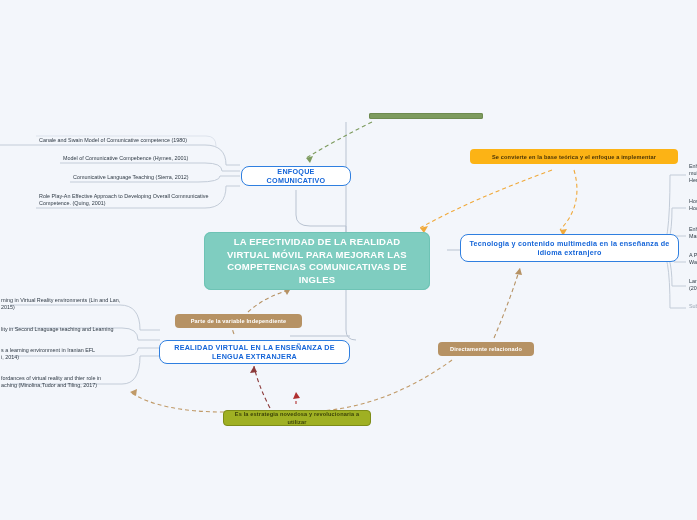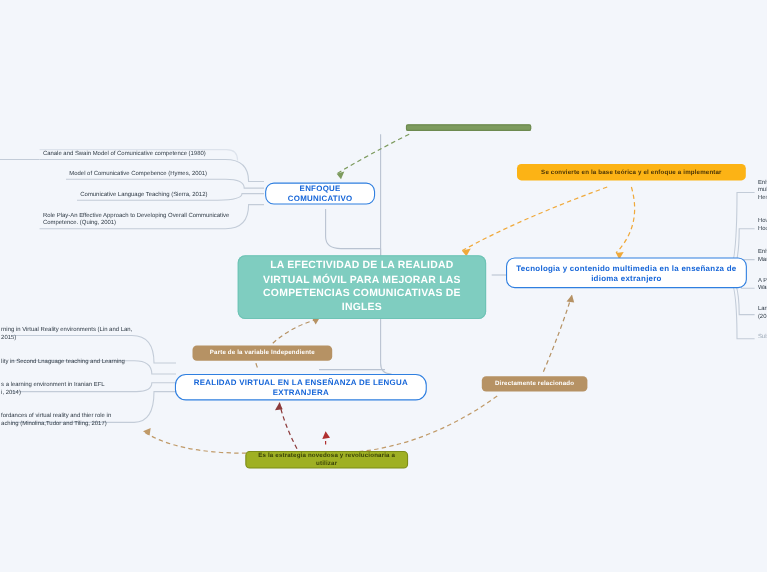--- a/index.html
+++ b/index.html
@@ -142,27 +142,27 @@
 
     <path d="M270 408 Q258 385 254 366" fill="none" stroke="#8c3a3a" stroke-width="1.1" stroke-dasharray="4 3"></path>
     <polygon points="254,366 250,373 257,372" fill="#8c3a3a"></polygon>
 
     <path d="M296 404 V392" fill="none" stroke="#b03030" stroke-width="1.1" stroke-dasharray="3 3"></path>
     <polygon points="296,392 293,399 300,398" fill="#b03030"></polygon>
   </svg>
 
   <div class="greenbar" style="left:369px;top:113px;width:114px;height:6px;"></div>
 
-  <div class="node central" style="left:216px;top:232px;width:226px;height:58px;">LA EFECTIVIDAD DE LA REALIDAD VIRTUAL MÓVIL PARA MEJORAR LAS COMPETENCIAS COMUNICATIVAS DE INGLES</div>
-
-  <div class="node branch" style="left:241px;top:166px;width:100px;height:20px;">ENFOQUE COMUNICATIVO</div>
+  <div class="node central" style="left:204px;top:232px;width:226px;height:58px;">LA EFECTIVIDAD DE LA REALIDAD VIRTUAL MÓVIL PARA MEJORAR LAS COMPETENCIAS COMUNICATIVAS DE INGLES</div>
+
+  <div class="node branch" style="left:241px;top:166px;width:110px;height:20px;">ENFOQUE COMUNICATIVO</div>
 
   <div class="node branch" style="left:460px;top:234px;width:219px;height:28px;">Tecnologia y contenido multimedia en la enseñanza de idioma extranjero</div>
 
-  <div class="node branch" style="left:159px;top:340px;width:229px;height:24px;border-radius:10px;">REALIDAD VIRTUAL EN LA ENSEÑANZA DE LENGUA EXTRANJERA</div>
+  <div class="node branch" style="left:159px;top:340px;width:191px;height:24px;">REALIDAD VIRTUAL EN LA ENSEÑANZA DE LENGUA EXTRANJERA</div>
 
   <div class="node leaf" style="left:36px;top:131px;width:185px;height:14px;">
     <span>Canale and Swain Model of Comunicative competence (1980)</span>
   </div>
   <div class="node leaf" style="left:60px;top:149px;width:162px;height:14px;">
     <span>Model of Comunicative Compebence (Hymes, 2001)</span>
   </div>
   <div class="node leaf" style="left:70px;top:168px;width:150px;height:14px;">
     <span>Comunicative Language Teaching (Sierra, 2012)</span>
   </div>

